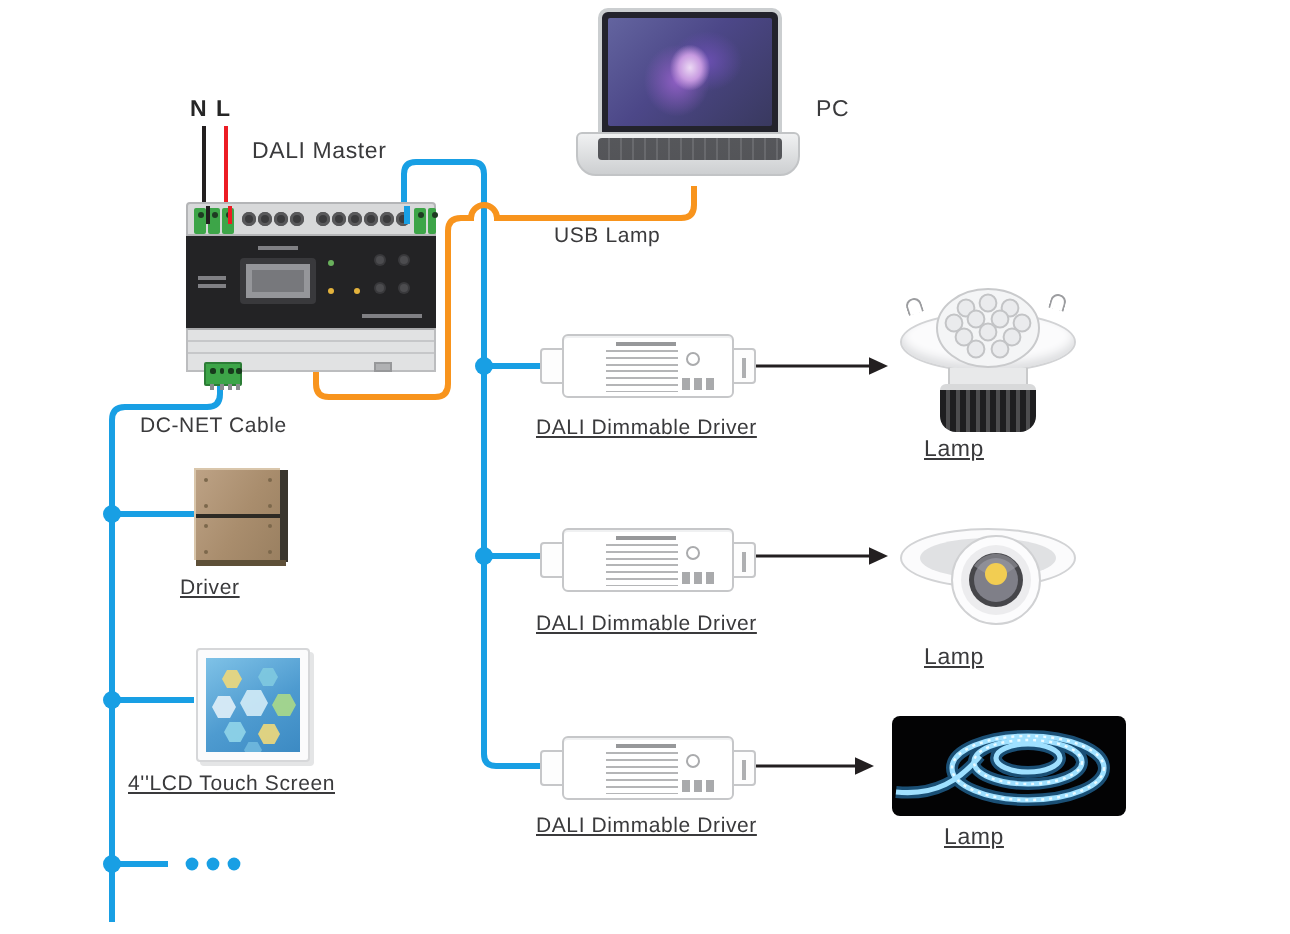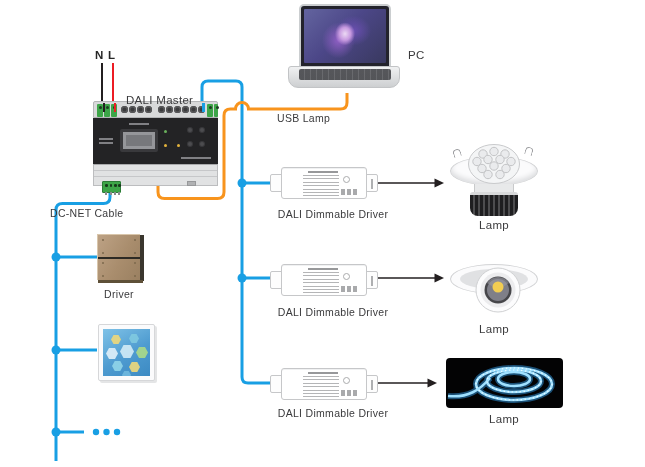--- a/index.html
+++ b/index.html
@@ -4,21 +4,21 @@
 <style>
   html,body{margin:0;padding:0;background:#fff;}
   .stage{
     position:relative;width:645px;height:467px;background:#ffffff;overflow:hidden;
     font-family:"Liberation Sans", sans-serif;color:#3a3a3c;
   }
   .stage *{box-sizing:border-box;}
   .abs{position:absolute;}
   svg.wires{position:absolute;left:0;top:0;}
   .lbl{position:absolute;font-size:10.5px;color:#3a3a3c;white-space:nowrap;letter-spacing:.3px;}
-  .lbl.center{text-align:center;}
+  .lbl.center{text-decoration:underline;}
   .lbl.big{font-size:11.5px;}
   .lbl.bold{font-weight:700;color:#262626;letter-spacing:0;}
 
   
   .pc-screen{position:absolute;left:299px;top:4px;width:92px;height:64px;
     background:#23232c;border:2px solid #cbced0;border-radius:5px 5px 0 0;padding:3px;}
   .pc-wall{width:100%;height:100%;border-radius:1px;
     background:
       radial-gradient(14px 16px at 50% 46%, #ecd9f4 0%, #c79ae0 40%, rgba(0,0,0,0) 72%),
       radial-gradient(22px 24px at 42% 58%, #8f5fc4 0%, rgba(0,0,0,0) 75%),
@@ -342,27 +342,28 @@
       <span class="hex" style="left:33px;top:18px;width:12px;height:11px;background:#a8d88a"></span>
       <span class="hex" style="left:9px;top:32px;width:11px;height:10px;background:#8fd4e8"></span>
       <span class="hex" style="left:26px;top:33px;width:11px;height:10px;background:#ecd77c"></span>
       <span class="hex" style="left:19px;top:42px;width:9px;height:8px;background:#6fb7dd"></span>
     </div>
   </div>
 
   <div class="lbl big bold" style="left:95px;top:49px">N</div>
   <div class="lbl big bold" style="left:108px;top:49px">L</div>
 
-  <div class="lbl big" style="left:126px;top:94px">DALI Master</div>
+  <div class="lbl big" style="left:126px;top:70px">DALI Master</div>
   <div class="lbl big" style="left:408px;top:49px">PC</div>
 
   <div class="lbl" style="left:277px;top:112px">USB Lamp</div>
-  <div class="lbl" style="left:50px;top:207px">DC-NET Cable</div>
+  <div class="lbl" style="left:70px;top:207px">DC-NET Cable</div>
 
   <div class="lbl center" style="left:90px;top:288px;width:58px">Driver</div>
+  <div class="lbl center" style="left:64px;top:386px;width:120px">4''LCD Touch Screen</div>
 
   <div class="lbl center" style="left:268px;top:208px;width:130px">DALI Dimmable Driver</div>
   <div class="lbl center" style="left:268px;top:306px;width:130px">DALI Dimmable Driver</div>
   <div class="lbl center" style="left:268px;top:407px;width:130px">DALI Dimmable Driver</div>
 
   <div class="lbl big center" style="left:462px;top:219px;width:64px">Lamp</div>
   <div class="lbl big center" style="left:462px;top:323px;width:64px">Lamp</div>
   <div class="lbl big center" style="left:472px;top:413px;width:64px">Lamp</div>
 
 </div>

